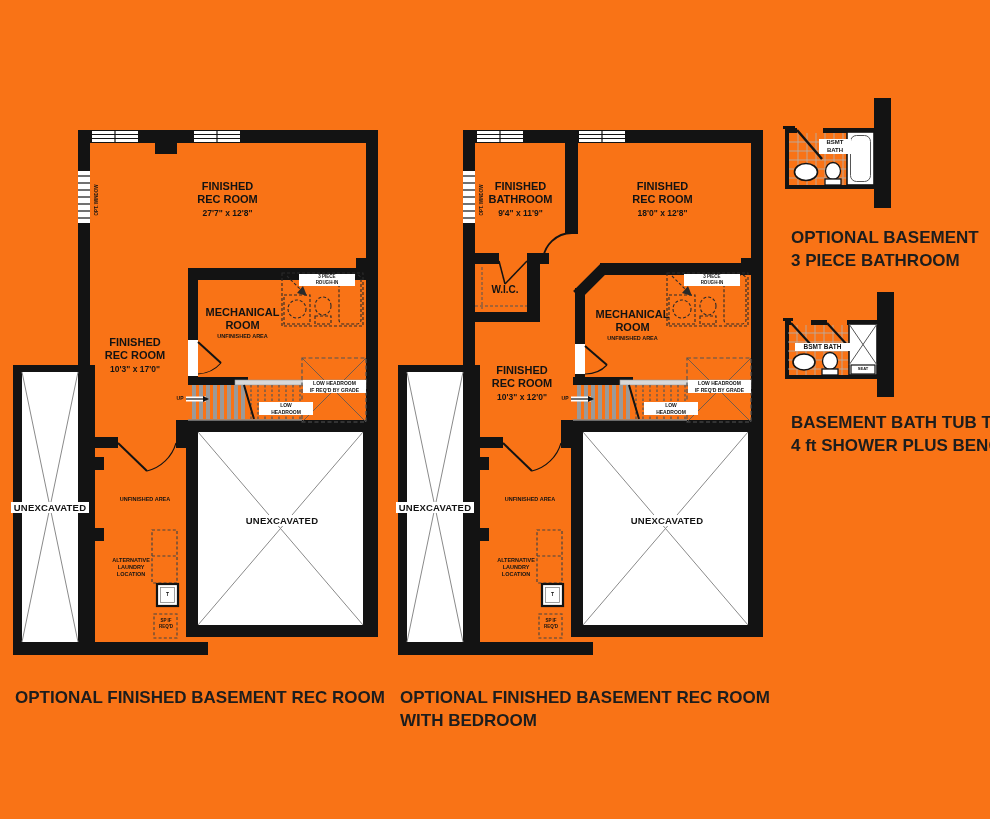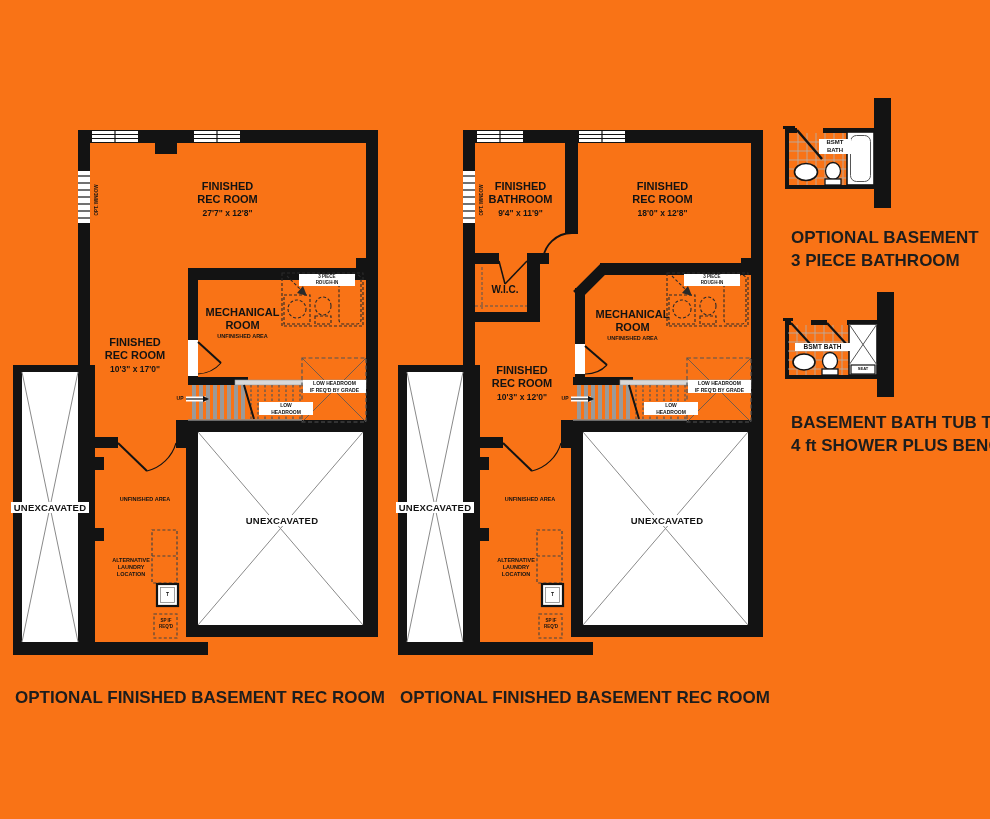--- a/index.html
+++ b/index.html
@@ -438,15 +438,16 @@
     <div class="lbl t4" style="left:68px;top:77px;width:24px;">SEAT</div>
   </div>
   <div class="caption" style="left:791px;top:412px;width:240px;">
     <div>BASEMENT BATH TUB TO</div>
     <div>4 ft SHOWER PLUS BENCH</div>
   </div>
 
   <div class="caption" style="left:15px;top:687px;width:400px;white-space:nowrap;">OPTIONAL FINISHED BASEMENT REC ROOM</div>
   <div class="caption" style="left:400px;top:687px;width:370px;">
     <div>OPTIONAL FINISHED BASEMENT REC ROOM</div>
+    <div>WITH BEDROOM</div>
   </div>
 
 </div>
 
 </body></html>

